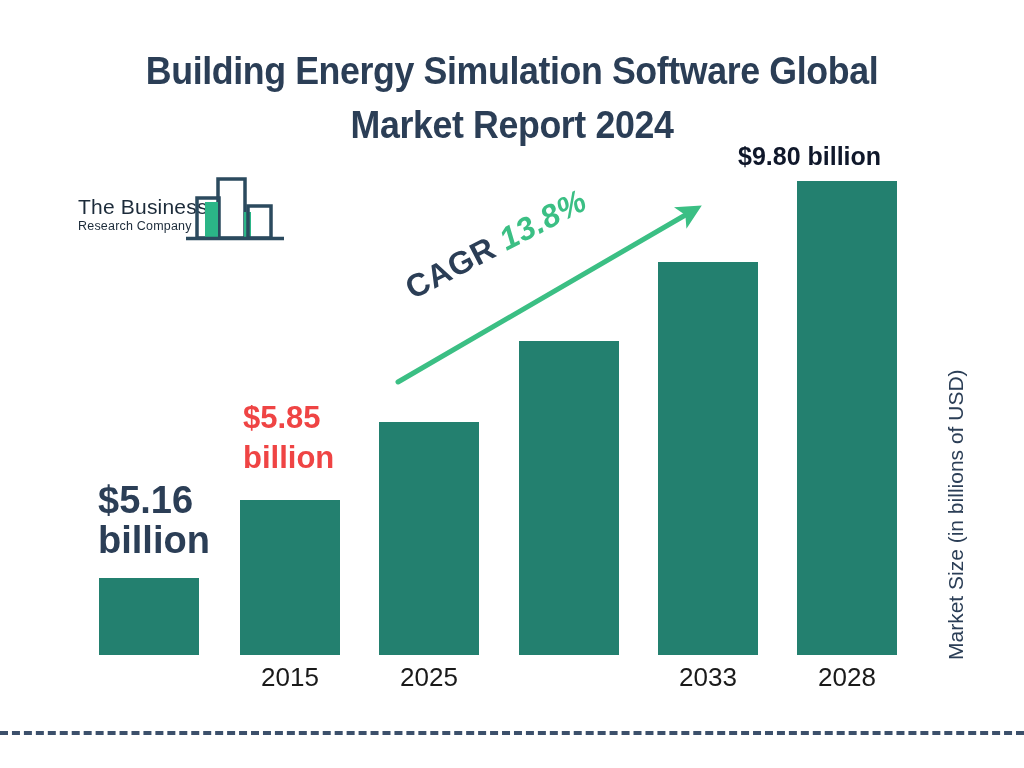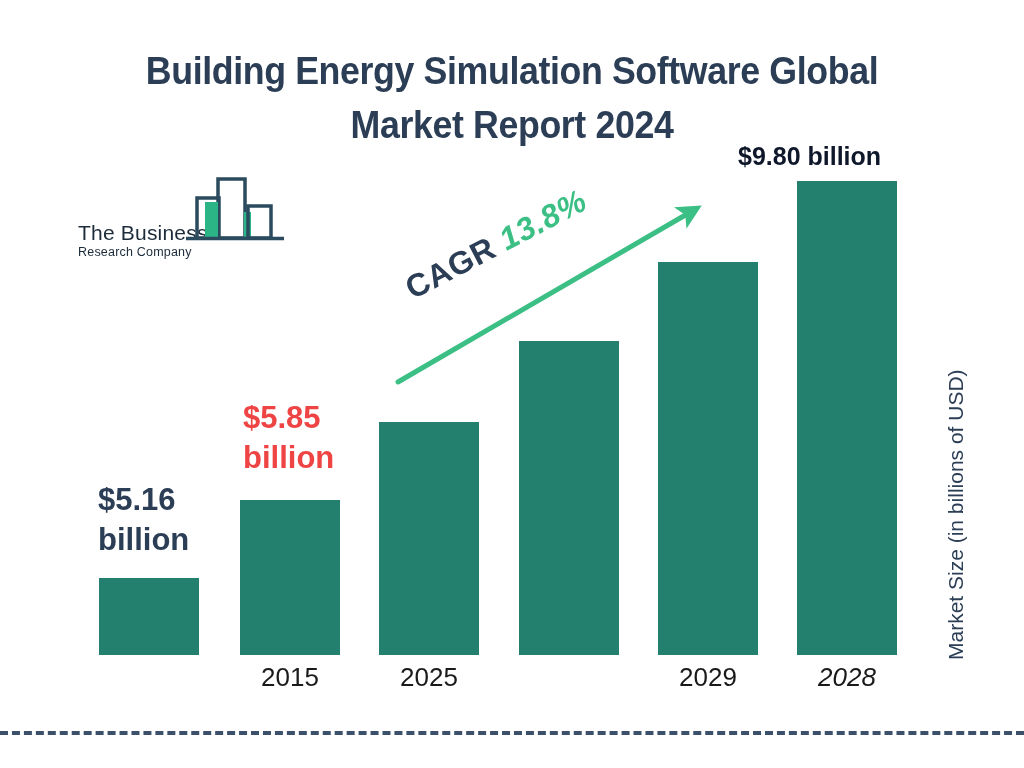--- a/index.html
+++ b/index.html
@@ -46,21 +46,20 @@
     top: 176px;
     width: 205px;
     height: 72px;
   }
   .logo-text {
     position: absolute;
     left: 0px;
     top: 20px;
     color: #1c2b3a;
     font-family: "Liberation Sans", sans-serif;
-    margin-top: 26px;
   }
   .logo-line1 {
     font-size: 21px;
     line-height: 22px;
     letter-spacing: 0.2px;
     white-space: nowrap;
   }
   .logo-line2 {
     font-size: 12.5px;
     line-height: 15px;
@@ -91,21 +90,21 @@
   .vlabel {
     position: absolute;
     font-family: "Liberation Sans", sans-serif;
     font-weight: bold;
     line-height: 40px;
     white-space: pre-line;
   }
   .vlabel-first {
     left: 98px;
     top: 480px;
-    font-size: 31px;
+    font-size: 38px;
     color: #2b3e56;
   }
   .vlabel-second {
     left: 243px;
     top: 398px;
     font-size: 31px;
     color: #ef4444;
   }
   .vlabel-last {
     left: 738px;
@@ -228,22 +227,22 @@
   <div class="cagr"><span class="cagr-word">CAGR</span> <span class="cagr-value">13.8%</span></div>
 
   <div class="vlabel vlabel-first">$5.16
 billion</div>
   <div class="vlabel vlabel-second">$5.85
 billion</div>
   <div class="vlabel vlabel-last">$9.80 billion</div>
 
   <div class="xtick" style="left:220px;">2015</div>
   <div class="xtick" style="left:359px;">2025</div>
-  <div class="xtick" style="left:638px;">2029</div>
-  <div class="xtick" style="left:777px;font-style:italic;">2028</div>
+  <div class="xtick" style="left:638px;">2033</div>
+  <div class="xtick" style="left:777px;">2028</div>
 
   <div class="ylabel-wrap">
     <div class="ylabel" style="left:944px; top:660px;">Market Size (in billions of USD)</div>
   </div>
 
   <div class="divider"></div>
 
 </div>
 
 </body></html>

